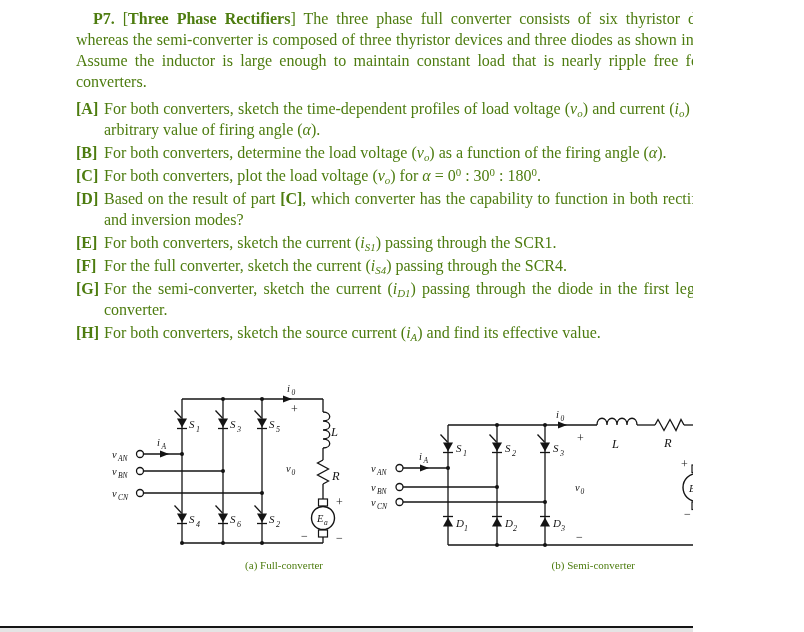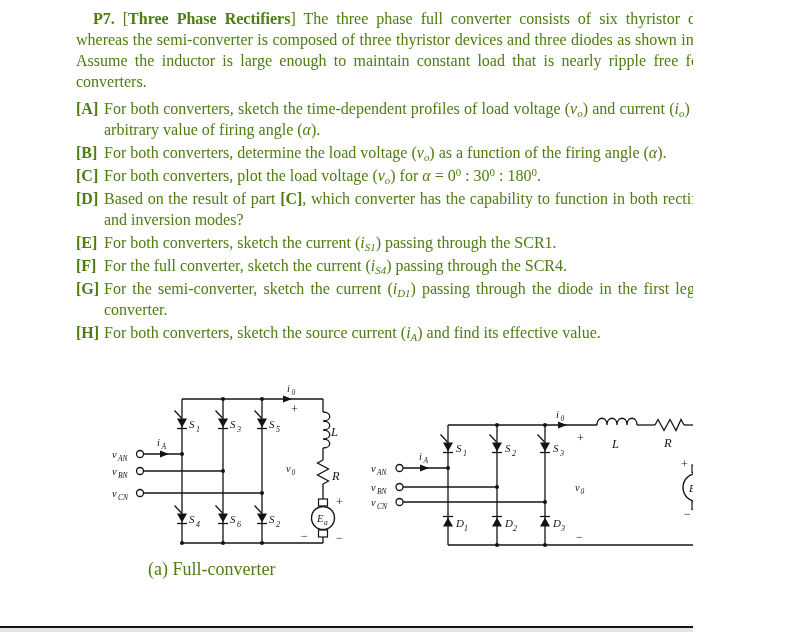--- a/index.html
+++ b/index.html
@@ -8,21 +8,21 @@
   .content{position:absolute;left:76px;top:8px;width:664px;font-size:16px;line-height:21px;}
   .intro{margin:0 0 6px 0;text-indent:17px;text-align:justify;}
   .intro b{font-weight:bold;}
   .items{margin:0;}
   .item{display:flex;margin-bottom:2px;}
   .ilabel{font-weight:bold;width:28px;flex:none;}
   .itext{flex:1;text-align:justify;}
   .itext i{font-style:italic;}
   .itext sub{font-size:0.68em;vertical-align:-0.28em;line-height:0;}
   .itext sup{font-size:0.68em;vertical-align:0.45em;line-height:0;}
-  .cap{position:absolute;font-size:18px;text-align:left;}
+  .cap{position:absolute;font-size:11px;text-align:right;}
   .cap-a{left:148px;top:559px;width:175px;}
   .cap-b{left:445px;top:559px;width:190px;}
   .cap-fig{left:0;top:588px;width:804px;}
   .cap-fig b{font-weight:bold;}
   .right-edge{position:absolute;left:799px;top:0;width:2px;height:632px;background:#474747;}
   .bottom-line{position:absolute;left:0;top:626px;width:804px;height:2px;background:#151515;}
   .bottom-strip{position:absolute;left:0;top:628px;width:804px;height:4px;background:#e4e4e4;}
   svg.fig{position:absolute;left:0;top:378px;}
   svg.fig line, svg.fig path, svg.fig polyline{stroke:#141414;stroke-width:1.3;fill:none;}
   svg.fig polygon{fill:#141414;stroke:none;}
@@ -277,17 +277,18 @@
       <text class="ls" x="580.5" y="494">0</text>
       <text class="sg" x="681" y="468">+</text>
       <text class="lm" x="689" y="492">E</text>
       <text class="ls" x="696.5" y="495">a</text>
       <text class="sg" x="684" y="518">−</text>
       <text class="sg" x="576" y="541">−</text>
     </g>
   </svg>
 
   <div class="cap cap-a">(a) Full-converter</div>
+  <div class="cap cap-b">(b) Semi-converter</div>
 
   <div class="right-edge"></div>
   <div class="bottom-line"></div>
   <div class="bottom-strip"></div>
 </div>
 
 </body></html>

